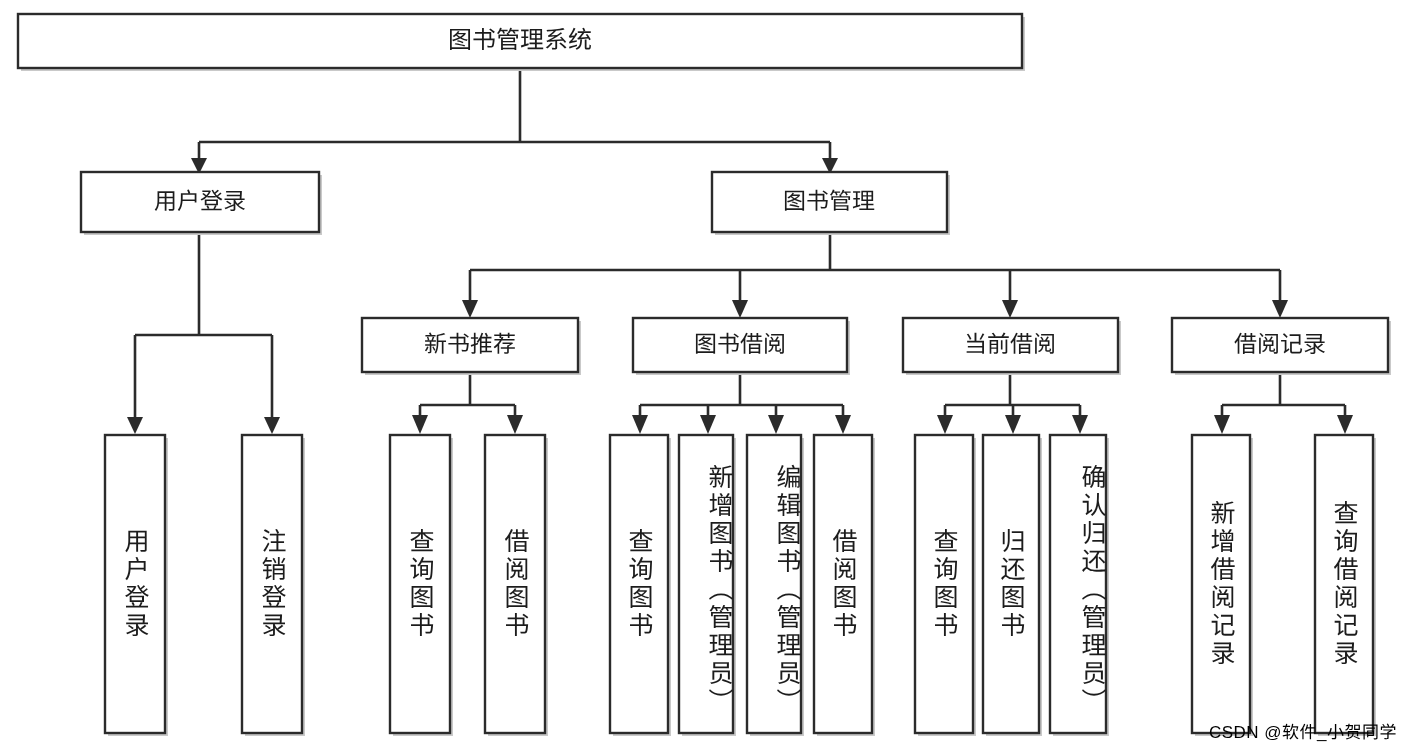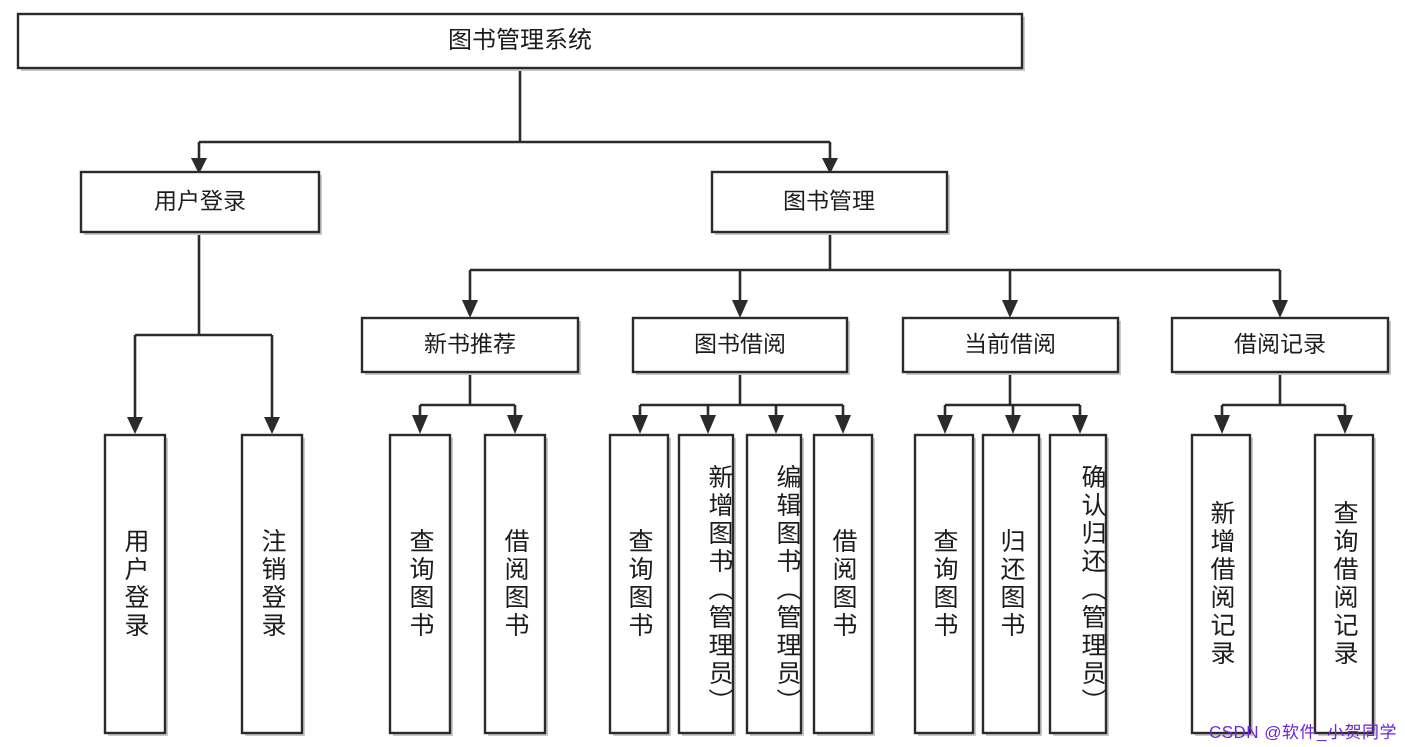--- a/index.html
+++ b/index.html
@@ -73,21 +73,21 @@
     text-align: center;
     pointer-events: none;
     user-select: none;
   }
   .watermark {
     position: absolute;
     right: 8px;
     bottom: 4px;
     font-family: "Liberation Sans", "DejaVu Sans", sans-serif;
     font-size: 17px;
-    color: #6d28d9;
+    color: #000000;
     letter-spacing: 0.5px;
     white-space: nowrap;
     margin-top: 48px;
   }
 </style>
 </head>
 <body>
 
 <div id="diagram-root">
 

